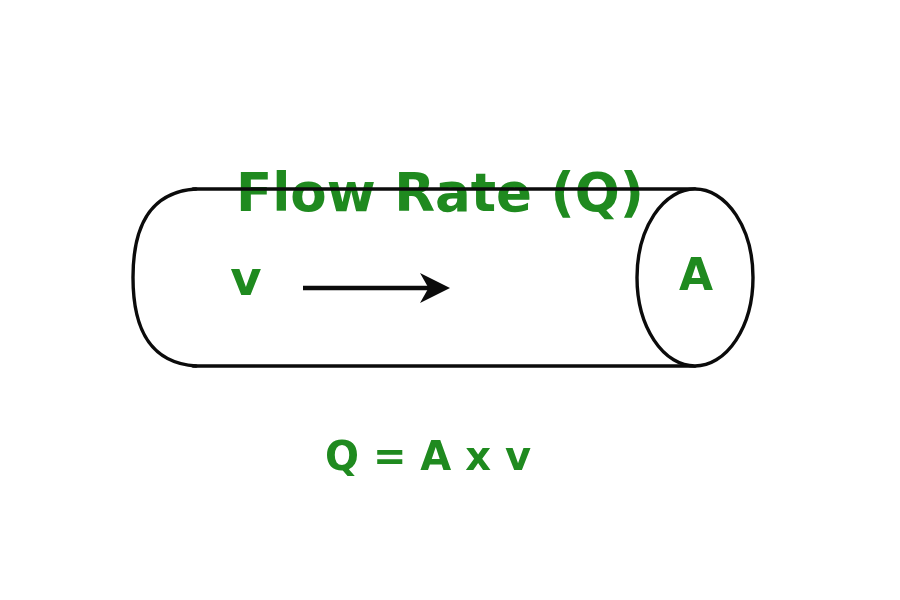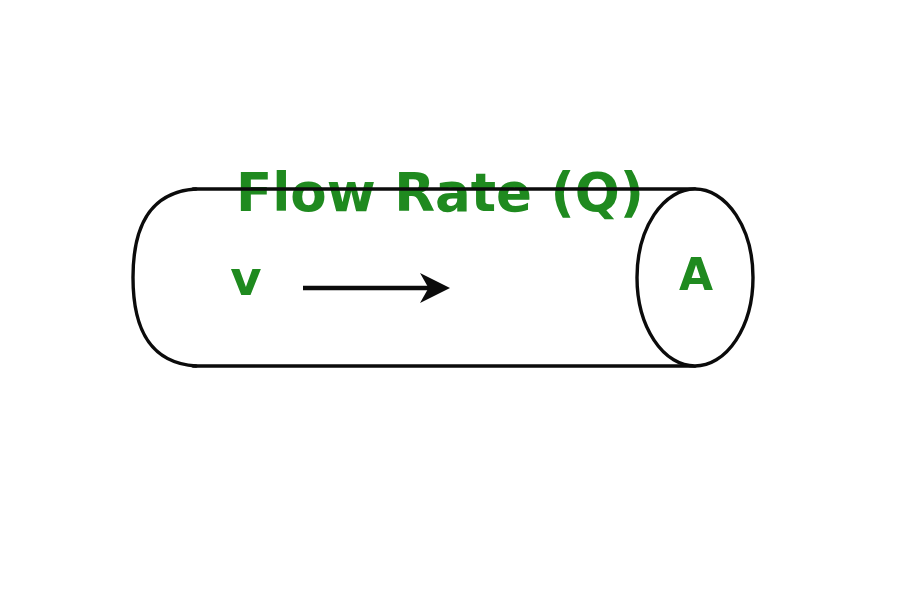--- a/index.html
+++ b/index.html
@@ -104,14 +104,15 @@
     <g>
       <path class="arrow-shaft" d="M 303 288 L 430 288"></path>
       <path class="arrow-head" d="M 450 288 L 420 273 L 428.5 288 L 420 303 Z"></path>
     </g>
   </svg>
 
   <div class="velocity-label">v</div>
 
   <div class="area-label">A</div>
 
+  <div class="formula-text">Q = A x v</div>
 
 </div>
 
 </body></html>

